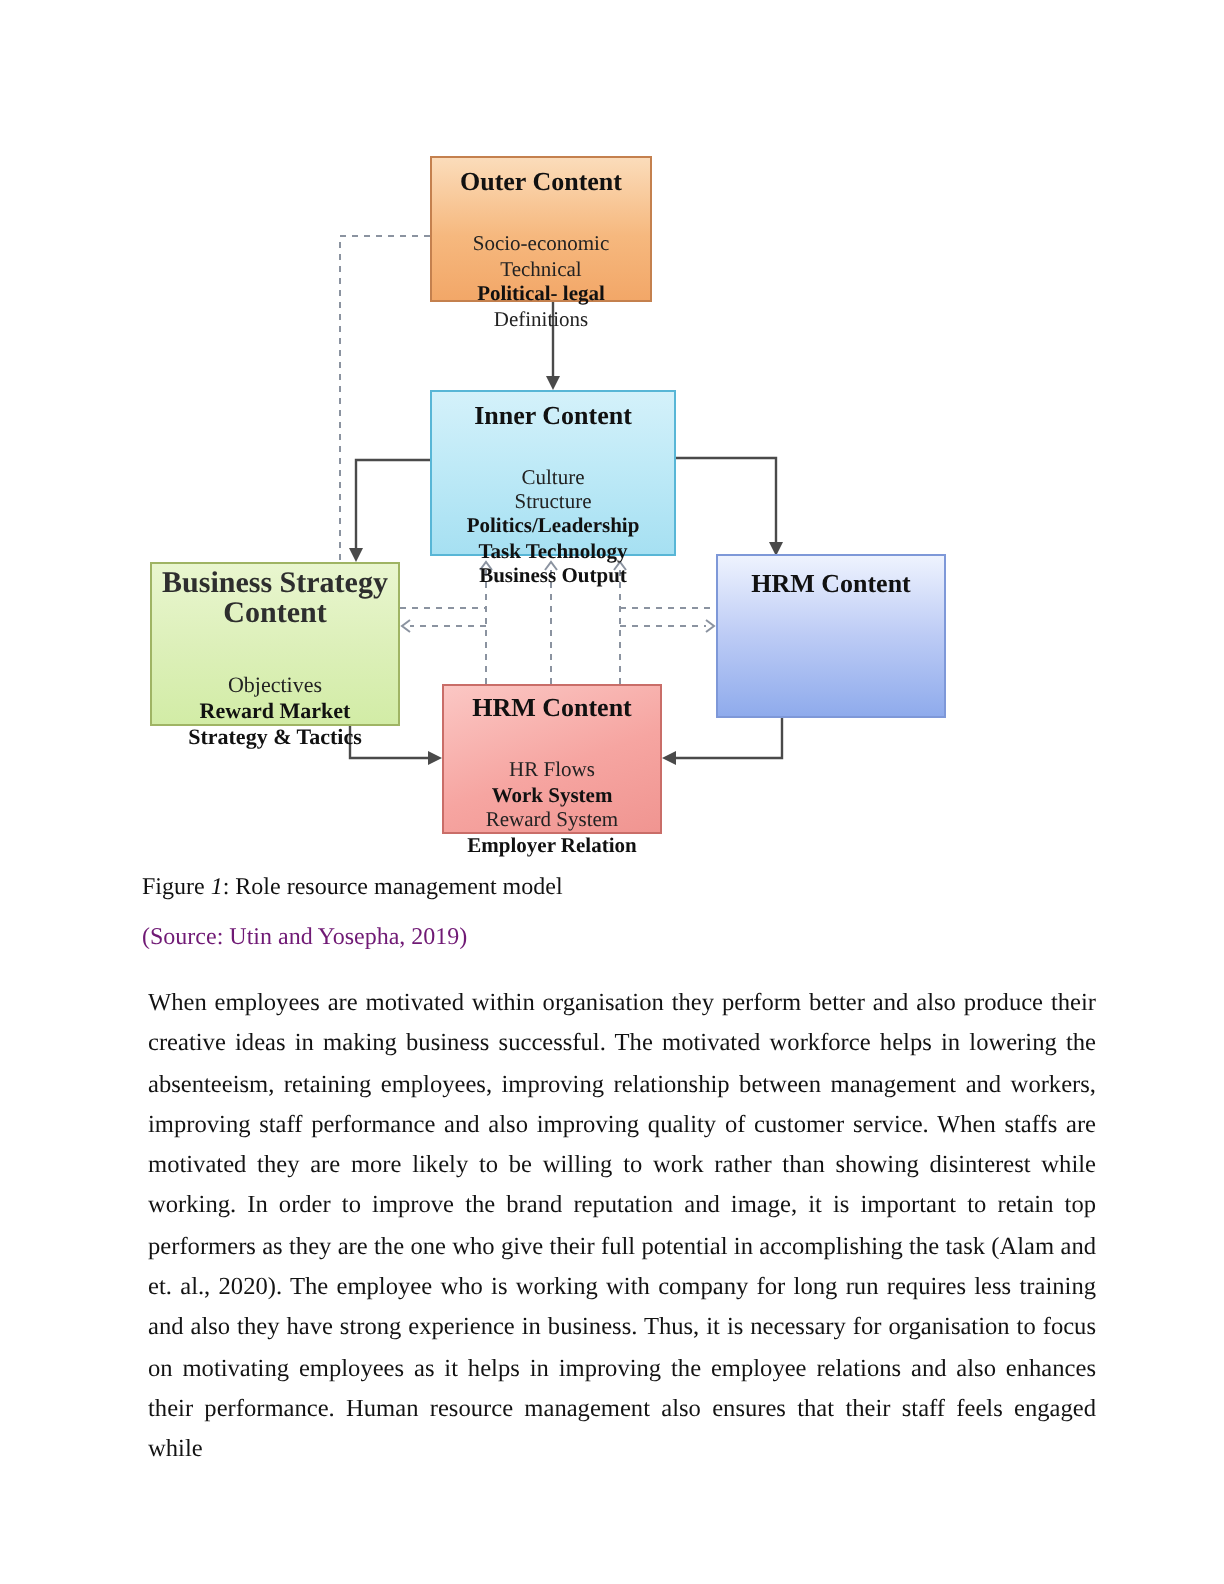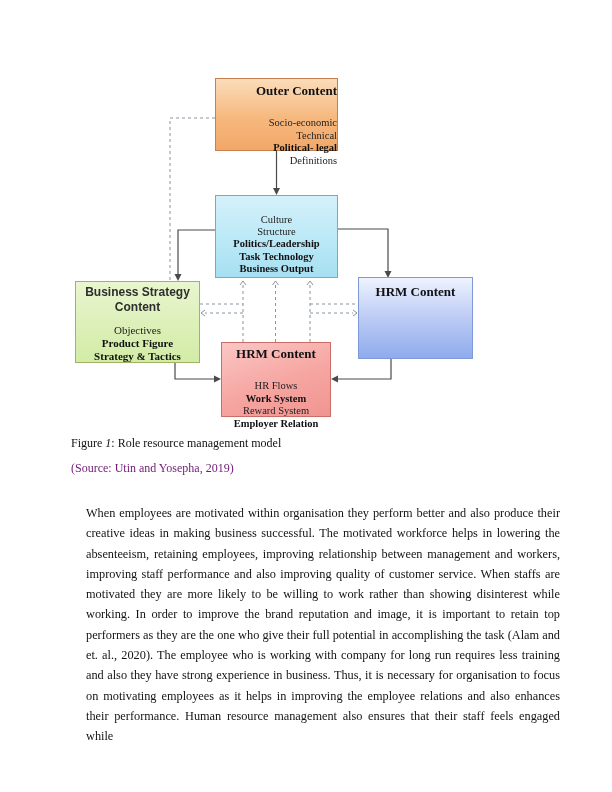--- a/index.html
+++ b/index.html
@@ -8,46 +8,46 @@
     font-family:"Liberation Serif", serif;color:#1c1c1c;overflow:hidden;
   }
   .page{position:absolute;inset:0;}
   
   .diagram{position:absolute;left:0;top:0;width:612px;height:450px;}
   .connectors{position:absolute;left:0;top:0;pointer-events:none;}
   .box{position:absolute;border:1px solid;box-sizing:border-box;text-align:center;}
   .btitle{font-weight:bold;font-size:13px;line-height:16px;color:#111;padding-top:4px;}
   .items{font-size:10.5px;line-height:12.5px;color:#222;margin-top:18px;}
   .it.bold{font-weight:bold;color:#111;}
-  .box.outer{left:215px;top:78px;width:123px;height:73px;
+  .box.outer{left:215px;top:78px;width:111px;height:73px;
     background:linear-gradient(180deg,#fbdcba 0%,#f6b87e 55%,#f2a768 100%);
-    border-color:#c4804e;text-align:right;}
+    border-color:#c4804e;}
   .box.inner{left:215px;top:195px;width:123px;height:83px;
     background:linear-gradient(180deg,#d4f1fa 0%,#bfeaf7 45%,#a6e0f2 100%);
     border-color:#58b6d6;}
   .box.inner .items{line-height:12.2px;}
   .box.business{left:75px;top:281px;width:125px;height:82px;
     background:linear-gradient(180deg,#e9f6cf 0%,#ddf0ba 50%,#d2eca6 100%);
     border-color:#9fb464;}
-  .box.business .btitle{font-family:Liberation Sans, sans-serif;font-size:12px;line-height:15px;color:#2e2e2e;padding-top:3px;}
-  .box.business .items{margin-top:9px;font-size:11px;line-height:13px;}
+  .box.business .btitle{font-family:Liberation Serif, serif;font-size:15px;line-height:15px;color:#2e2e2e;padding-top:3px;}
+  .box.business .items{margin-top:22px;font-size:11px;line-height:13px;}
   .box.hrm-right{left:358px;top:277px;width:115px;height:82px;
     background:linear-gradient(180deg,#eef3fe 0%,#bccbf5 50%,#8fabec 100%);
     border-color:#7e98d8;}
   .box.hrm-right .btitle{padding-top:6px;}
   .box.hrm-bottom{left:221px;top:342px;width:110px;height:75px;
     background:linear-gradient(160deg,#fbc7c4 0%,#f6a5a1 55%,#f09591 100%);
     border-color:#c96d68;}
   .box.hrm-bottom .btitle{padding-top:3px;}
   
   .caption{position:absolute;left:71px;top:436px;font-size:12px;color:#111;}
   .caption .ital{font-style:italic;}
   .source{position:absolute;left:71px;top:461px;font-size:12px;color:#701a75;}
   .bodytext{
-    position:absolute;left:70px;top:487px;width:474px;margin:16px;
+    position:absolute;left:70px;top:487px;width:474px;margin:4px;
     font-size:12.3px;line-height:20.3px;color:#131313;
     text-align:justify;text-align-last:justify;
   }
 </style>
 </head>
 <body>
 
 <div class="page">
 
   <div class="diagram">
@@ -92,34 +92,35 @@
       <div class="btitle">Outer Content</div>
       <div class="items">
         <div class="it">Socio-economic</div>
         <div class="it">Technical</div>
         <div class="it bold">Political- legal</div>
         <div class="it">Definitions</div>
       </div>
     </div>
 
     <div class="box inner">
+      <div class="btitle">Inner Content</div>
       <div class="items">
         <div class="it">Culture</div>
         <div class="it">Structure</div>
         <div class="it bold">Politics/Leadership</div>
         <div class="it bold">Task Technology</div>
         <div class="it bold">Business Output</div>
       </div>
     </div>
 
     <div class="box business">
       <div class="btitle">Business Strategy Content</div>
       <div class="items">
         <div class="it">Objectives</div>
-        <div class="it bold">Product Figure</div>
+        <div class="it bold">Reward Market</div>
         <div class="it bold">Strategy &amp; Tactics</div>
       </div>
     </div>
 
     <div class="box hrm-right">
       <div class="btitle">HRM Content</div>
     </div>
 
     <div class="box hrm-bottom">
       <div class="btitle">HRM Content</div>

